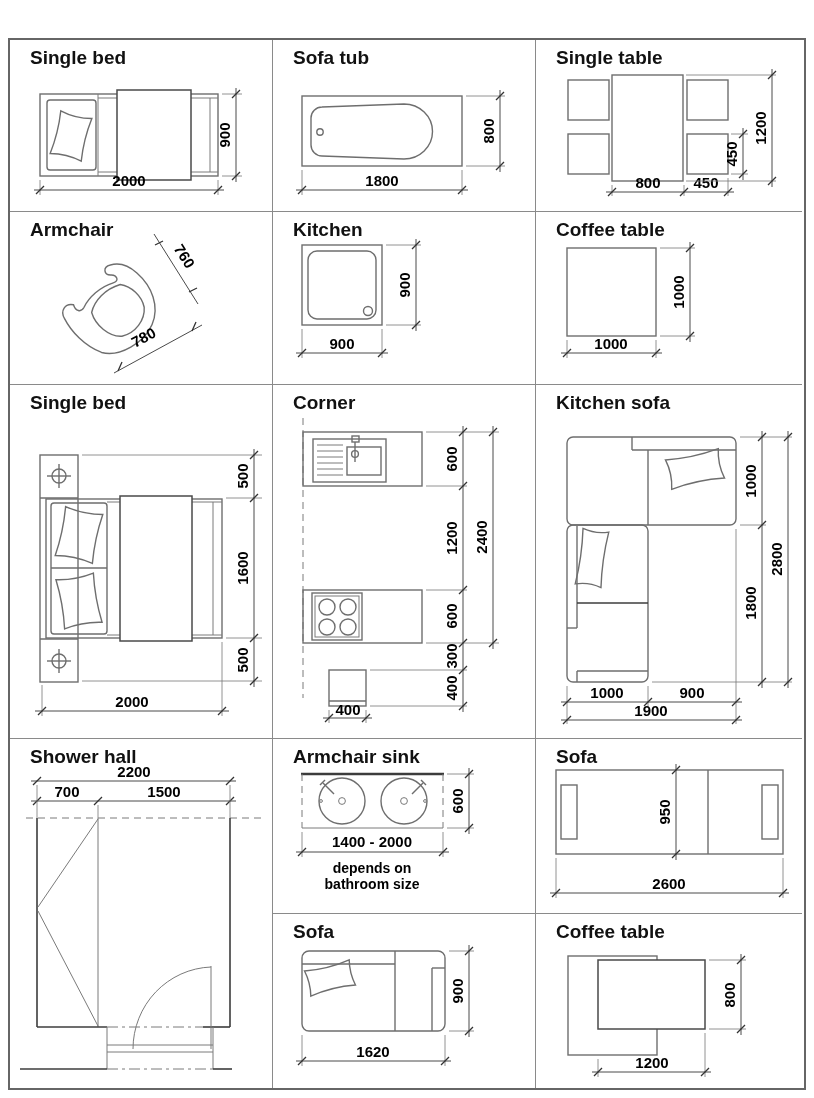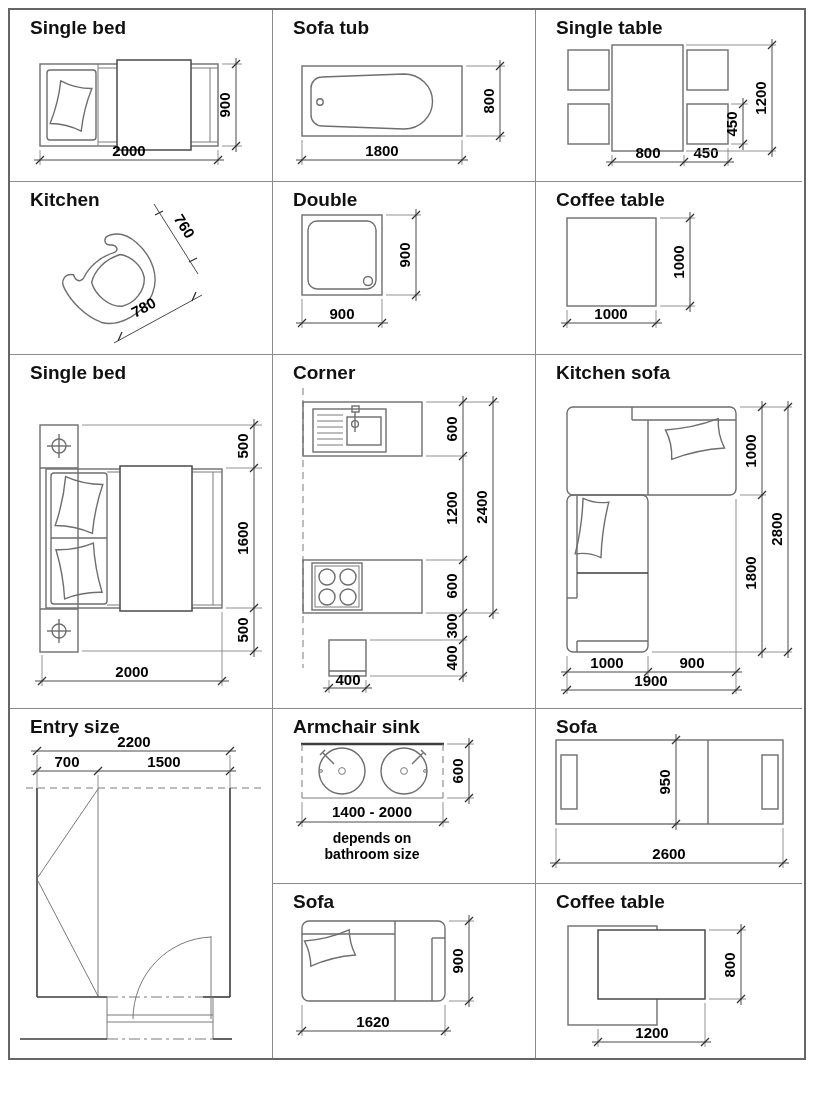--- a/index.html
+++ b/index.html
@@ -1,18 +1,18 @@
 <!DOCTYPE html>
 <html><head>
 <meta charset="utf-8">
 <style>
   html,body{margin:0;padding:0;background:#fff;}
   #canvas{position:relative;width:814px;height:1098px;background:#fff;overflow:hidden;
           font-family:"Liberation Sans",sans-serif;}
-  #sheet{position:absolute;left:8px;top:8px;width:798px;height:1052px;
+  #sheet{position:absolute;left:8px;top:38px;width:798px;height:1052px;
          border:2px solid #666;box-sizing:border-box;
          display:grid;grid-template-columns:263px 263px 266px;
          grid-template-rows:172px 173px 354px 175px 174px;}
   .cell{position:relative;border-right:1.5px solid #8a8a8a;border-bottom:1.5px solid #8a8a8a;
         box-sizing:border-box;overflow:hidden;}
   .cell.no-r{border-right:none;}
   .cell.no-b{border-bottom:none;}
   .title{position:absolute;top:7px;left:20px;font-size:19px;font-weight:bold;color:#111;z-index:2;}
   svg{position:absolute;left:0;top:0;}
   .f{fill:none;stroke:#6e6e6e;stroke-width:1.4;}
@@ -112,41 +112,41 @@
       <g>
         <path class="ext" d="M150,35 H240 M150,141 H240"></path>
         <line class="dim" x1="236" y1="29" x2="236" y2="147"></line>
         <path class="tick" d="M232,39 l8,-8 M232,145 l8,-8"></path>
         <text class="dt" transform="rotate(-90 230 88)" x="230" y="88">1200</text>
       </g>
     </svg>
   </div>
 
   <div class="cell" style="grid-area:2/1/3/2">
-    <div class="title">Kitchen</div>
+    <div class="title">Armchair</div>
     <svg width="263" height="173" viewBox="0 0 263 173">
       <g transform="translate(103,97) rotate(-43)">
         <path class="f" d="M-26,-30 C-31,-37 -40,-35 -42,-26 C-46,-12 -46,8 -38,24 C-28,40 0,46 18,38 C36,30 44,10 42,-10 C41,-22 36,-30 28,-34 C21,-38 16,-31 22,-26 C26,-22 24,-16 18,-19 C6,-25 -10,-25 -20,-21 C-26,-19 -29,-24 -26,-30 Z"></path>
         <path class="f" d="M-18,-12 C-24,0 -22,18 -12,26 C0,33 16,30 24,20 C30,10 29,-4 22,-13 C8,-20 -8,-19 -18,-12 Z"></path>
       </g>
       <g>
         <line class="dim" x1="144" y1="22" x2="188" y2="92"></line>
         <path class="tick" d="M145,33 l8,-4 M179,80 l8,-4"></path>
         <text class="dt" transform="rotate(58 170 47)" x="170" y="47">760</text>
       </g>
       <g>
         <line class="dim" x1="104" y1="161" x2="192" y2="113"></line>
         <path class="tick" d="M108,159 l4,-9 M182,119 l4,-9"></path>
         <text class="dt" transform="rotate(-28 136 130)" x="136" y="130">780</text>
       </g>
     </svg>
   </div>
 
   <div class="cell" style="grid-area:2/2/3/3">
-    <div class="title">Double</div>
+    <div class="title">Kitchen</div>
     <svg width="263" height="173" viewBox="0 0 263 173">
       <g>
         <rect class="f" x="29" y="33" width="80" height="80"></rect>
         <rect class="f" x="35" y="39" width="68" height="68" rx="9"></rect>
         <circle class="f" cx="95" cy="99" r="4.5"></circle>
       </g>
       <g>
         <path class="ext" d="M113,33 H148 M113,113 H148"></path>
         <line class="dim" x1="143" y1="27" x2="143" y2="119"></line>
         <path class="tick" d="M139,37 l8,-8 M139,117 l8,-8"></path>
@@ -316,21 +316,21 @@
         <text class="dt" x="71" y="313">1000</text>
         <text class="dt" x="156" y="313">900</text>
         <line class="dim" x1="25" y1="335" x2="206" y2="335"></line>
         <path class="tick" d="M27,339 l8,-8 M196,339 l8,-8"></path>
         <text class="dt" x="115" y="331">1900</text>
       </g>
     </svg>
   </div>
 
   <div class="cell no-b" style="grid-area:4/1/6/2">
-    <div class="title">Entry size</div>
+    <div class="title">Shower hall</div>
     <svg width="263" height="351" viewBox="0 0 263 351">
       <g>
         <line class="dim" x1="21" y1="42" x2="226" y2="42"></line>
         <path class="tick" d="M23,46 l8,-8 M216,46 l8,-8"></path>
         <text class="dt" x="124" y="38">2200</text>
       </g>
       <g>
         <line class="dim" x1="21" y1="62" x2="226" y2="62"></line>
         <path class="tick" d="M23,66 l8,-8 M84,66 l8,-8 M216,66 l8,-8"></path>
         <path class="ext" d="M27,46 V79 M88,66 V79 M220,46 V79"></path>

